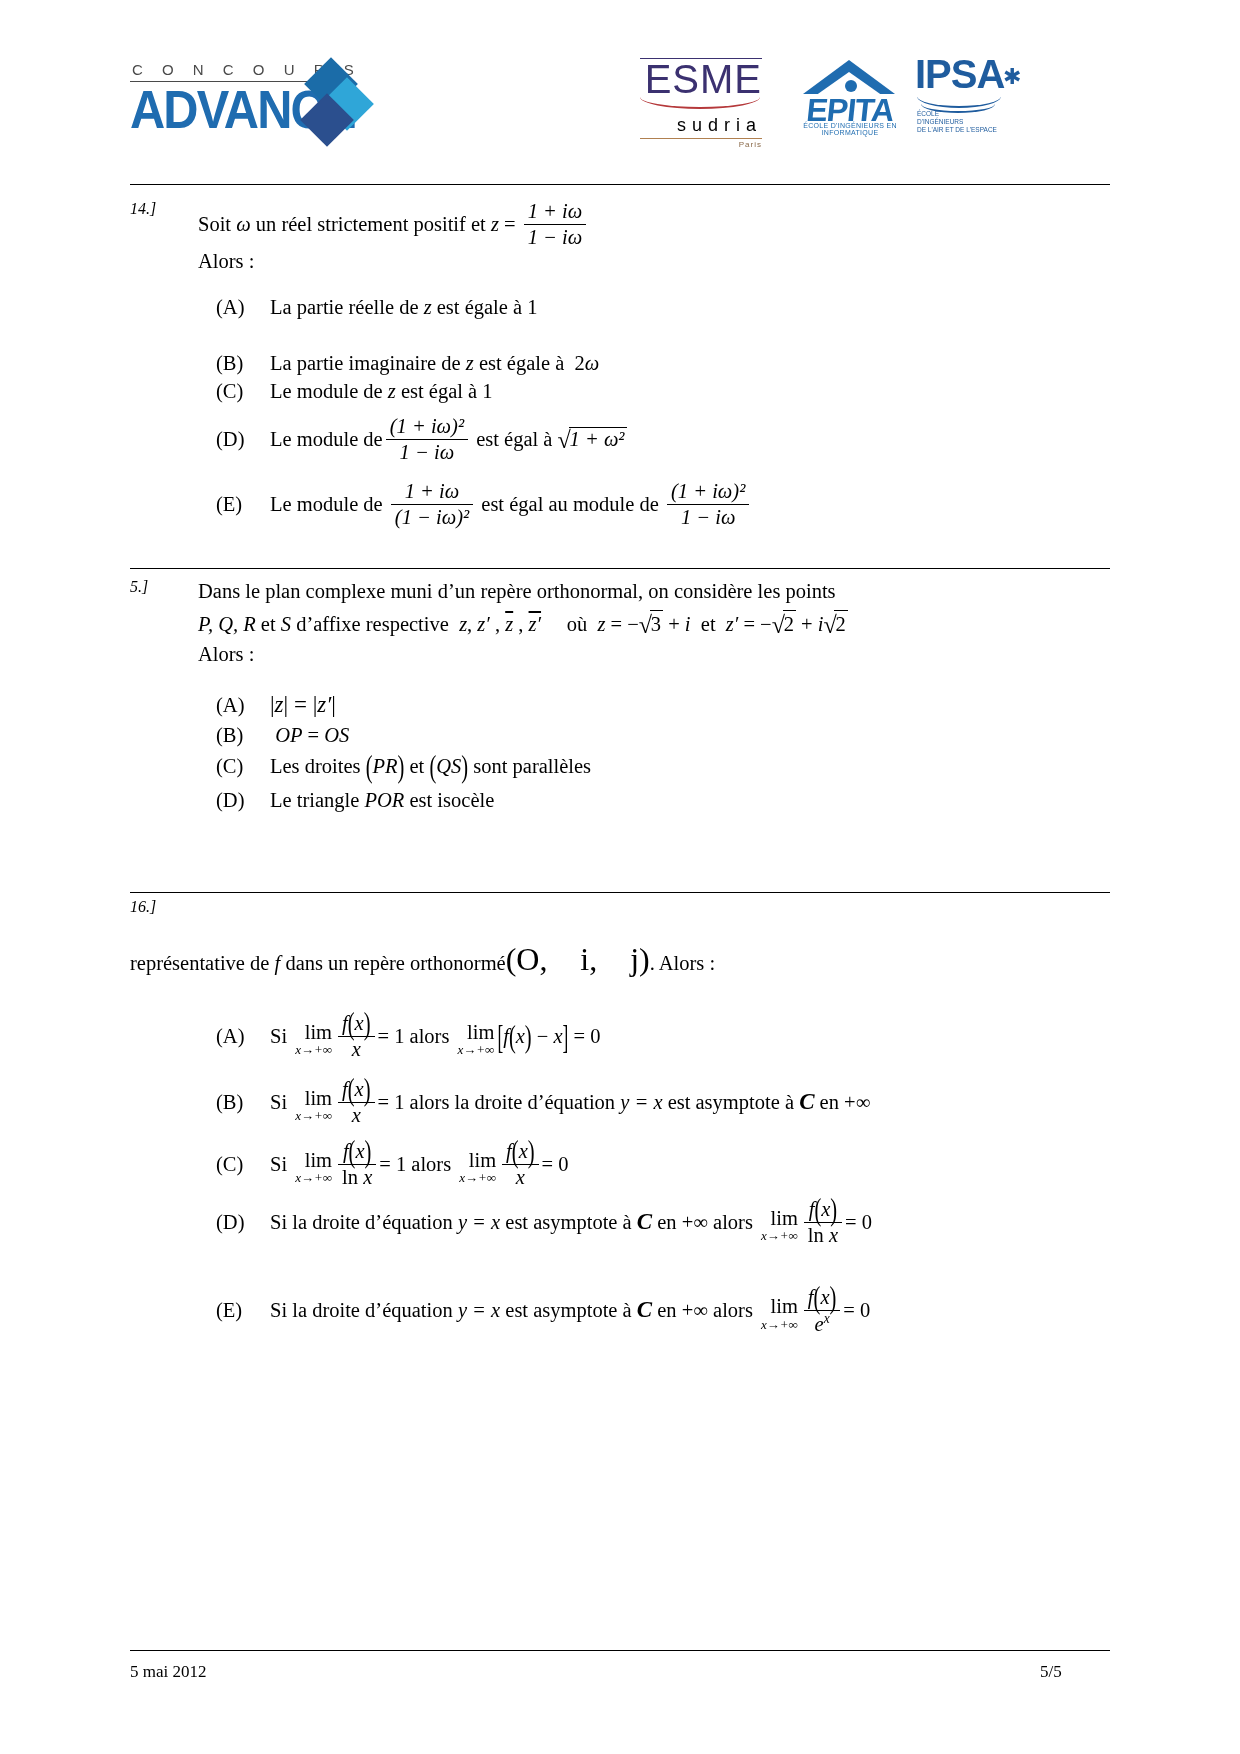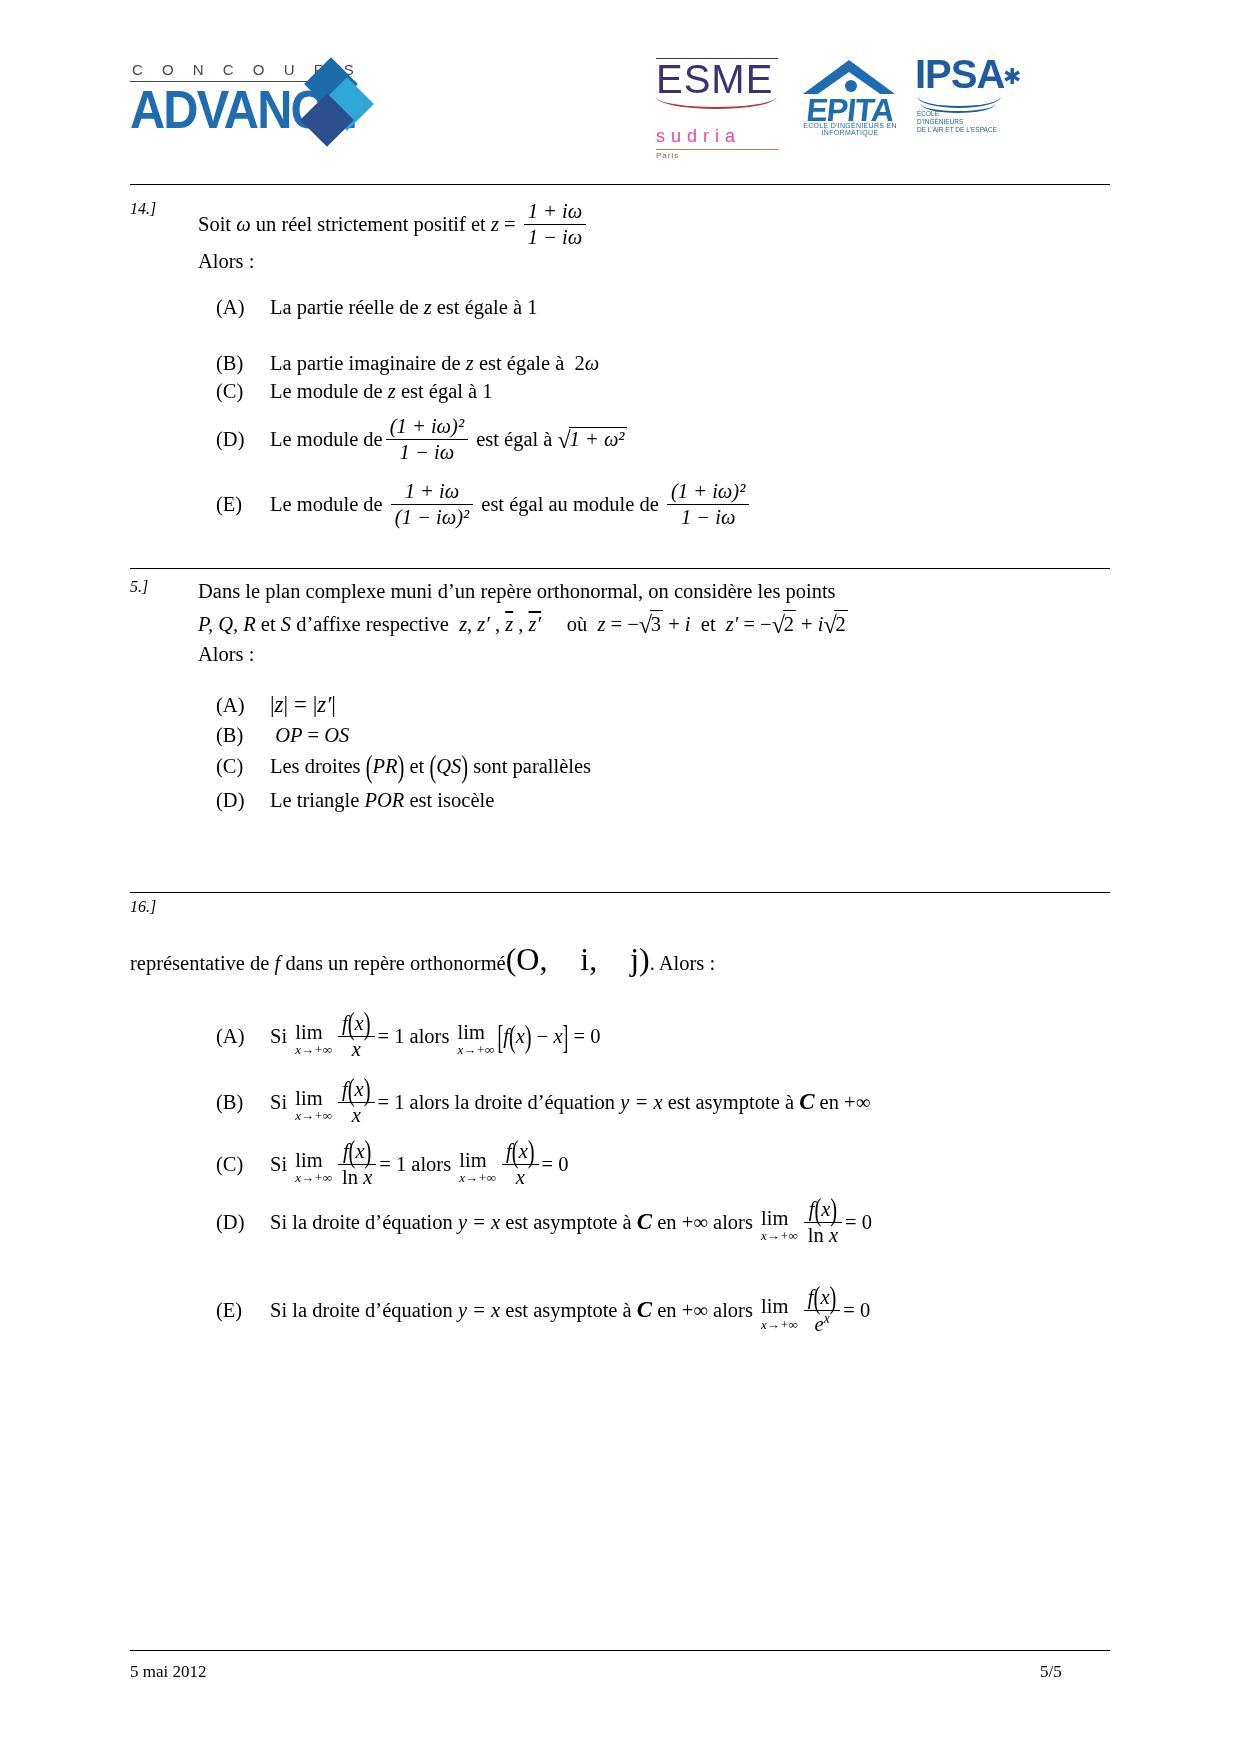--- a/index.html
+++ b/index.html
@@ -36,33 +36,33 @@
     color:#1f6cb0;
     transform:scaleX(0.92);transform-origin:left top;
     white-space:nowrap;
   }
   .adv-diamonds{position:absolute;left:166px;top:10px;width:74px;height:76px;}
   .dia{position:absolute;width:38px;height:38px;transform:rotate(45deg);}
   .dia.a{left:16px;top:0px;background:#1b6ca8;}
   .dia.b{left:32px;top:20px;background:#2fa6d8;}
   .dia.c{left:12px;top:36px;background:#2b4f8e;}
 
-  .logo-esme{position:absolute;left:656px;top:58px;width:122px;height:78px;text-align:left;}
+  .logo-esme{position:absolute;left:640px;top:58px;width:122px;height:78px;text-align:right;}
   .esme-word{
     font-family:"Liberation Sans", sans-serif;
     font-size:40px;color:#3b3170;letter-spacing:1px;line-height:40px;
     border-top:1px solid #3b3170;
   }
   .esme-swoosh{
     width:120px;height:12px;margin-top:-4px;
     border-bottom:2px solid #b5393b;border-radius:0 0 60px 60px/0 0 12px 12px;
   }
   .esme-sudria{
     font-family:"Liberation Sans", sans-serif;
-    font-size:18px;color:#ec4899;letter-spacing:6px;margin-top:17px;
+    font-size:18px;color:#000000;letter-spacing:6px;margin-top:6px;
   }
   .esme-paris{
     font-family:"Liberation Sans", sans-serif;
     font-size:8px;color:#8a6a4a;letter-spacing:1px;margin-top:2px;
     border-top:1px solid #b08050;padding-top:1px;
   }
 
   .logo-epita{position:absolute;left:785px;top:60px;width:130px;height:72px;}
   .epita-roof{
     position:absolute;left:18px;top:0px;width:0;height:0;
@@ -128,21 +128,21 @@
   
   .pbig{display:inline-block;transform:scaleY(1.55);transform-origin:center;font-style:normal;}
   .sup{font-size:0.66em;vertical-align:super;}
 
   
   .sqrt{display:inline-block;position:relative;padding-left:11px;text-align:center;}
   .sqrt::before{content:"\221A";position:absolute;left:0;top:-1px;font-size:1.18em;}
   .sqrt .bar{display:inline-block;border-top:1.1px solid #000;padding:0 2px 0 1px;}
 
   
-  .lim{display:inline-block;text-align:left;vertical-align:middle;margin:0 3px;position:relative;top:2px;}
+  .lim{display:inline-block;text-align:right;vertical-align:middle;margin:0 3px;position:relative;top:2px;}
   .lim .op{display:block;line-height:1.05;font-style:normal;}
   .lim .under{display:block;font-size:13px;line-height:1.1;font-style:italic;}
 
   .bigbr{display:inline-block;transform:scaleY(1.9);transform-origin:center;font-style:normal;font-size:0.85em;}
 
   
   .footer-rule{position:absolute;left:130px;top:1650px;width:980px;border-top:1.1px solid #000;}
   .footer-left{position:absolute;left:130px;top:1662px;font-size:17px;}
   .footer-right{position:absolute;left:1040px;top:1662px;width:70px;text-align:left;font-size:17px;}
 </style>

